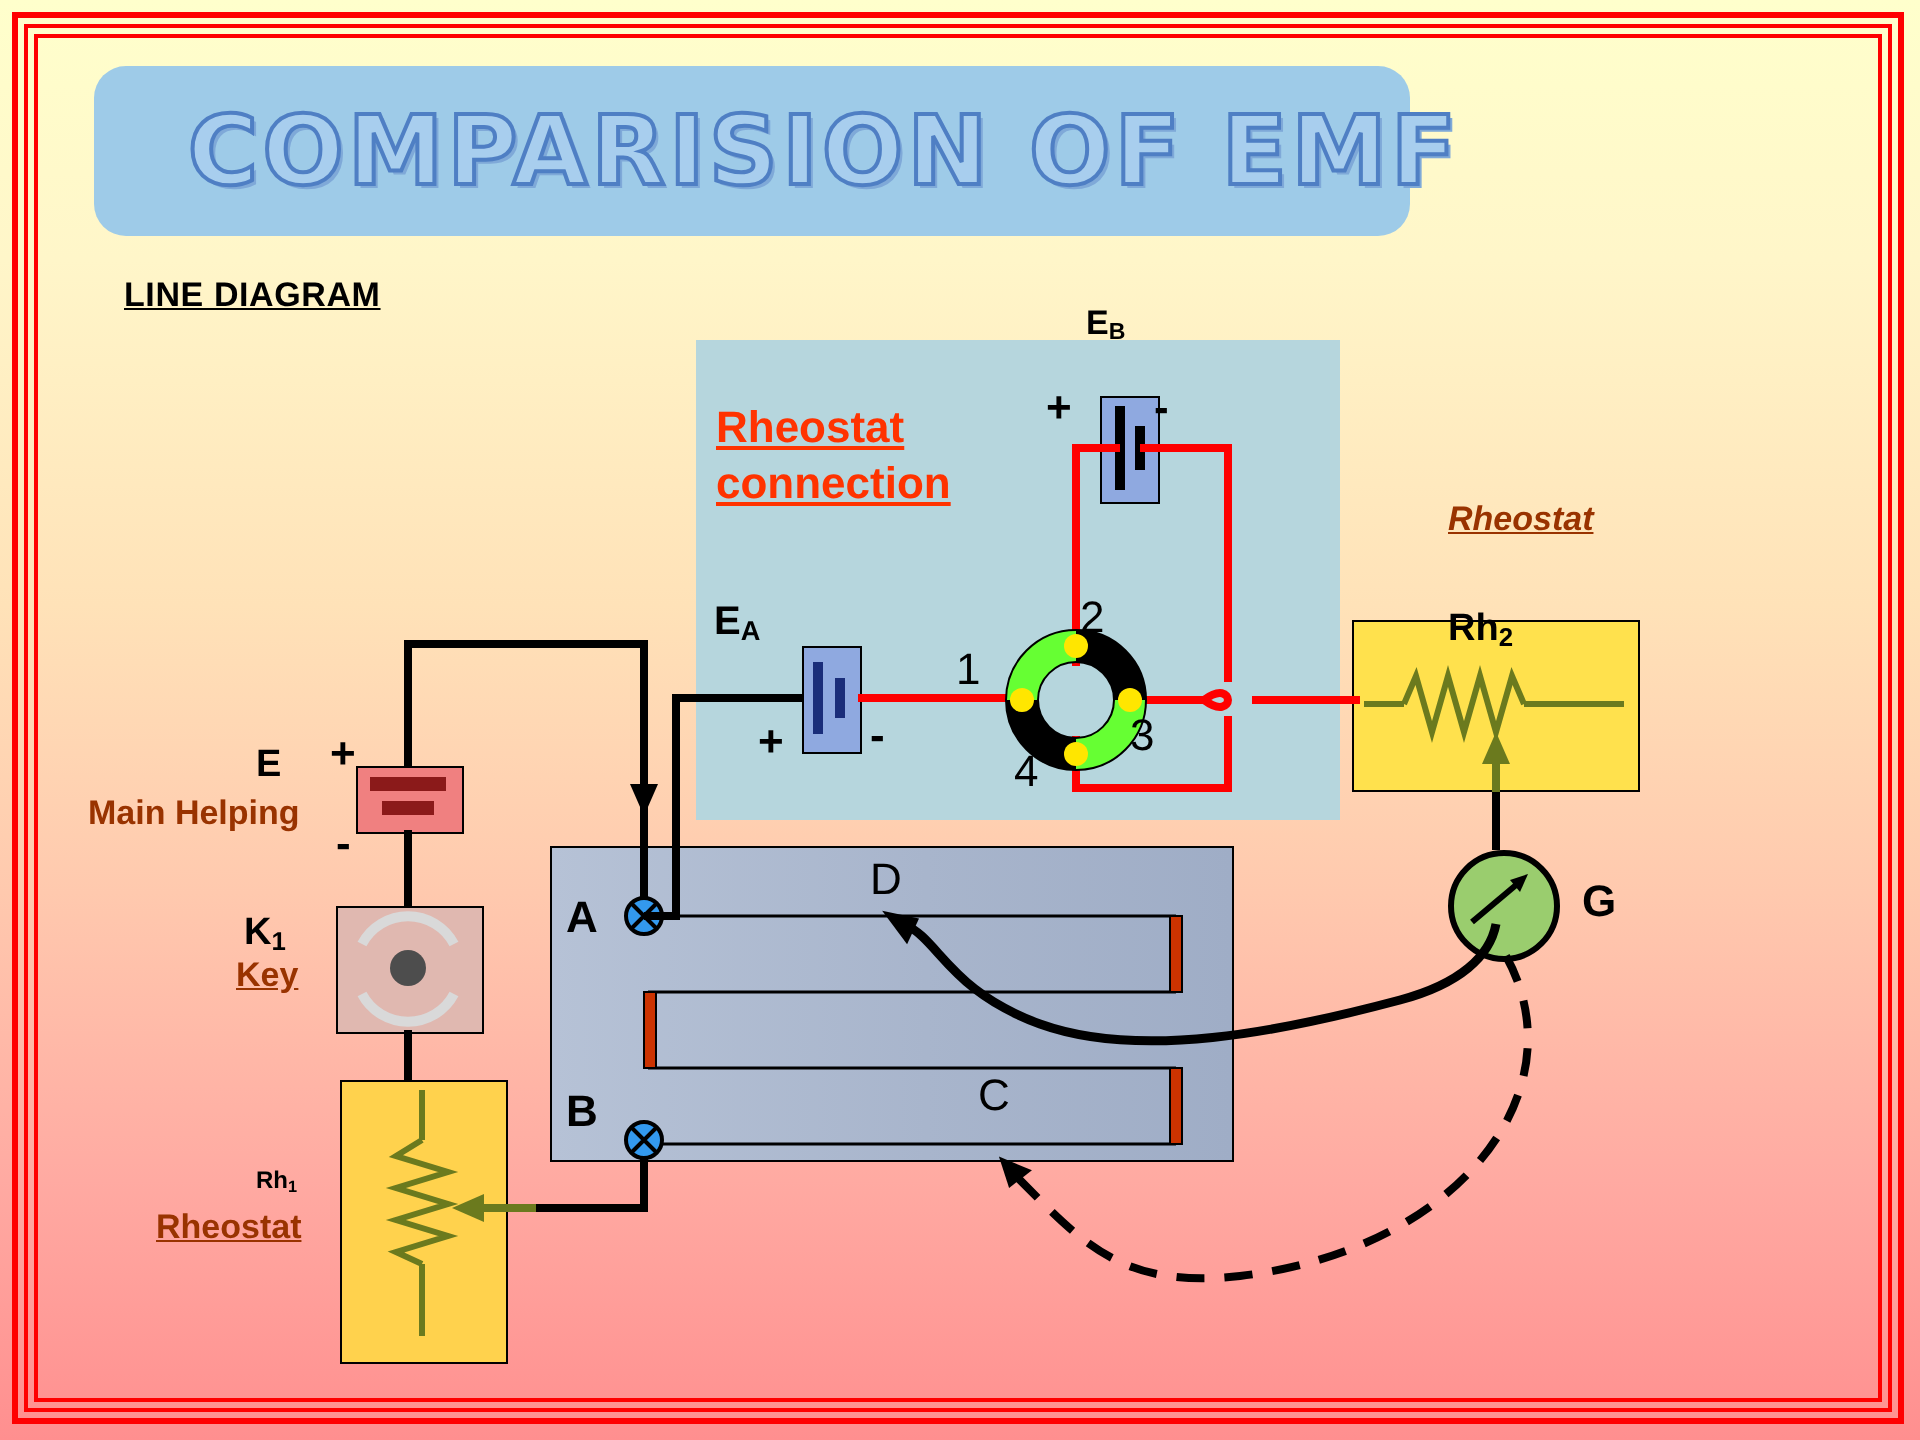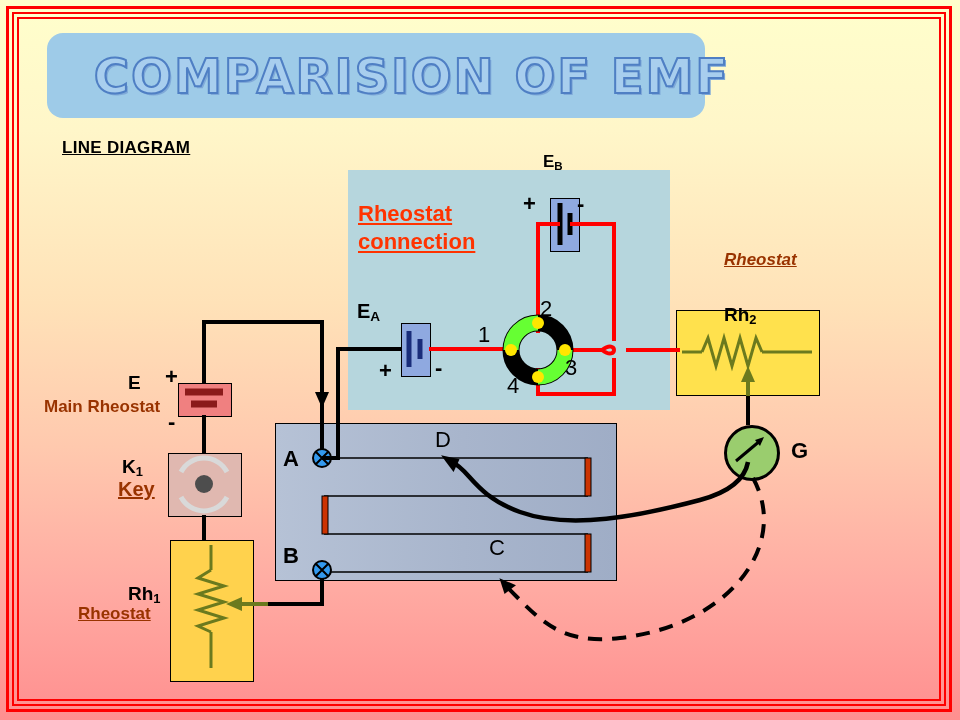--- a/index.html
+++ b/index.html
@@ -68,22 +68,22 @@
   .lbl.blk{color:#000;}
   .lbl.brown{color:#993300;}
   .lbl.plain{font-weight:normal;color:#000;}
   .sub{font-size:.68em;vertical-align:-.22em;}
 
   #lbl-EB{left:543px;top:152px;font-size:17px;}
   #lbl-EA{left:357px;top:300px;font-size:20px;}
   #lbl-E{left:128px;top:372px;font-size:19px;}
   #lbl-mainbat{left:44px;top:397px;font-size:17px;}
   #lbl-K1{left:122px;top:456px;font-size:19px;}
-  #lbl-key{left:118px;top:478px;font-size:20px;text-decoration:underline;}
-  #lbl-Rh1{left:128px;top:583px;font-size:19px;}
+  #lbl-key{left:118px;top:478px;font-size:17px;text-decoration:underline;}
+  #lbl-Rh1{left:128px;top:583px;font-size:12px;}
   #lbl-rheo1{left:78px;top:604px;font-size:17px;text-decoration:underline;}
   #lbl-rheo2{left:724px;top:250px;font-size:17px;text-decoration:underline;font-style:italic;}
   #lbl-Rh2{left:724px;top:276px;font-size:19px;margin-top:28px;}
   #lbl-G{left:791px;top:438px;font-size:22px;}
   #lbl-A{left:283px;top:446px;font-size:22px;}
   #lbl-B{left:283px;top:543px;font-size:22px;}
   #lbl-C{left:489px;top:535px;font-size:22px;font-weight:normal;}
   #lbl-D{left:435px;top:427px;font-size:22px;font-weight:normal;}
   #lbl-n1{left:478px;top:322px;font-size:22px;font-weight:normal;}
   #lbl-n2{left:540px;top:296px;font-size:22px;font-weight:normal;}
@@ -249,21 +249,21 @@
 
   <div class="lbl blk" id="lbl-EB"><span>E</span><span class="sub">B</span></div>
   <div class="lbl blk" id="lbl-EA"><span>E</span><span class="sub">A</span></div>
 
   <div class="lbl blk" id="pm-eb-plus">+</div>
   <div class="lbl blk" id="pm-eb-minus">-</div>
   <div class="lbl blk" id="pm-ea-plus">+</div>
   <div class="lbl blk" id="pm-ea-minus">-</div>
 
   <div class="lbl blk" id="lbl-E">E</div>
-  <div class="lbl brown" id="lbl-mainbat">Main Rheostat</div>
+  <div class="lbl brown" id="lbl-mainbat">Main Helping</div>
   <div class="lbl blk" id="pm-e-plus">+</div>
   <div class="lbl blk" id="pm-e-minus">-</div>
 
   <div class="lbl blk" id="lbl-K1"><span>K</span><span class="sub">1</span></div>
   <div class="lbl brown" id="lbl-key">Key</div>
 
   <div class="lbl blk" id="lbl-Rh1"><span>Rh</span><span class="sub">1</span></div>
   <div class="lbl brown" id="lbl-rheo1">Rheostat</div>
 
   <div class="lbl brown" id="lbl-rheo2">Rheostat</div>

